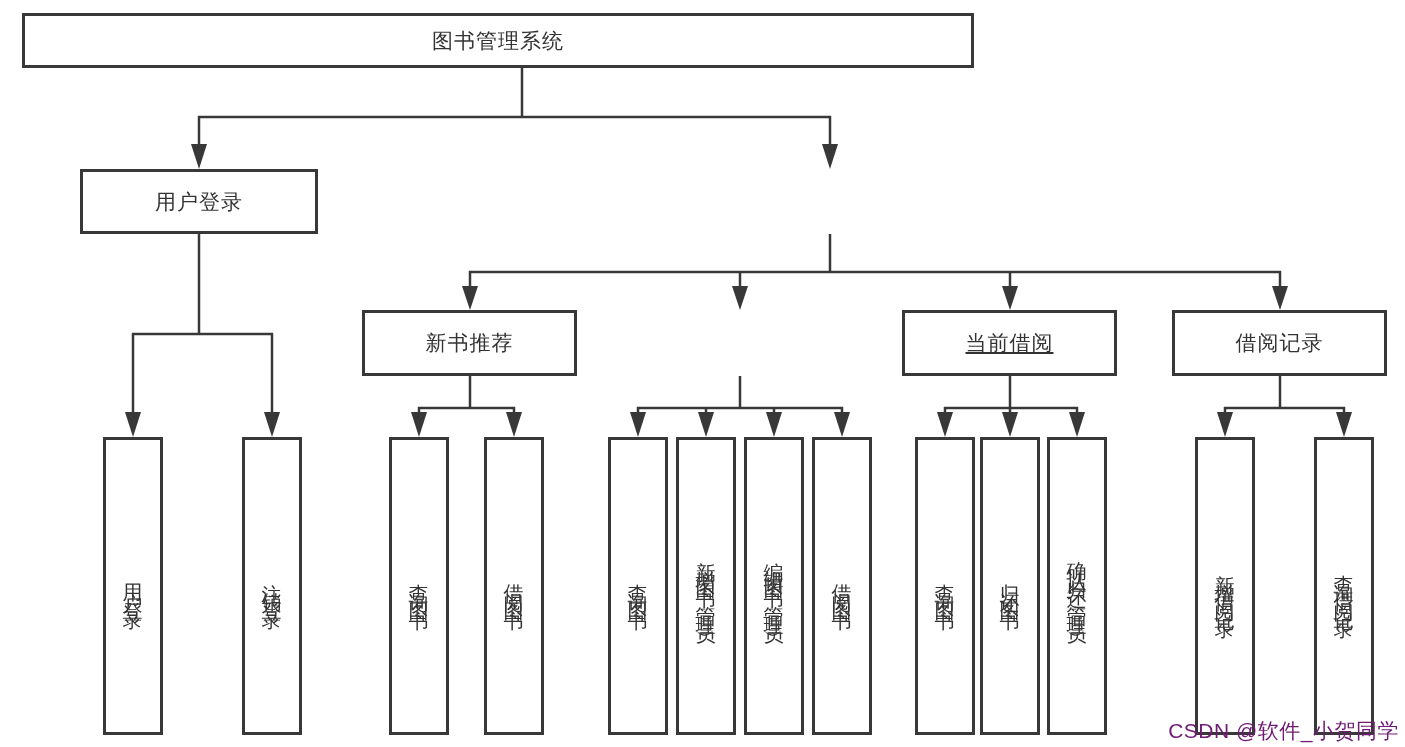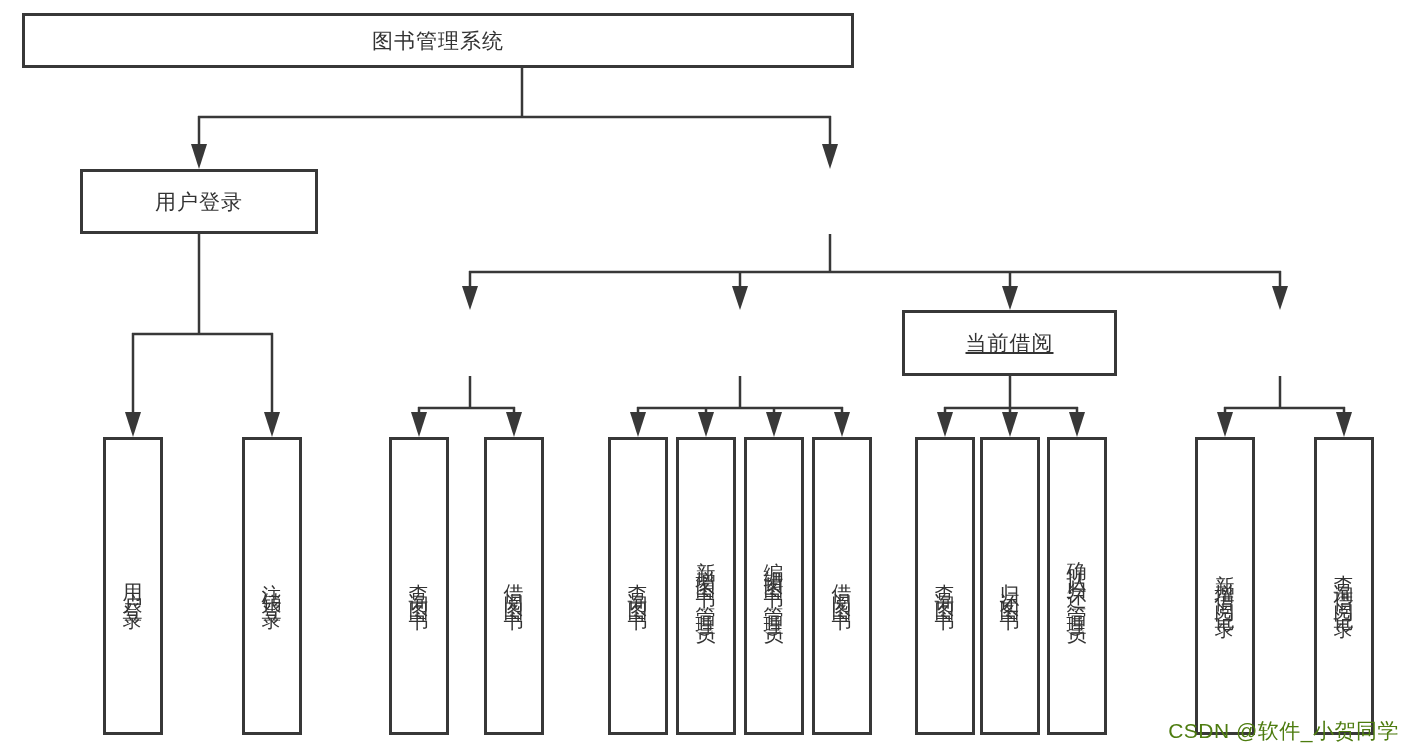--- a/index.html
+++ b/index.html
@@ -44,21 +44,21 @@
   }
   .leaf .vtext {
     writing-mode: vertical-rl;
     text-orientation: mixed;
     font-size: 20px;
     line-height: 1;
     letter-spacing: 9px;
     color: #333333;
   }
   
-  #root-box   { left: 22px;  top: 13px;  width: 832px; height: 55px; font-size: 21px; }
+  #root-box   { left: 22px;  top: 13px;  width: 952px; height: 55px; font-size: 21px; }
   
   #user-login-box  { left: 80px;  top: 169px; width: 238px; height: 65px; }
   #book-mgmt-box   { left: 712px; top: 169px; width: 236px; height: 65px; }
   
   .l3 { top: 310px; height: 66px; width: 215px; }
   #new-book-box       { left: 362px;  }
   #book-borrow-box    { left: 632px;  }
   #current-borrow-box { left: 902px; text-decoration: underline;  }
   #borrow-record-box  { left: 1172px; }
   
@@ -73,21 +73,21 @@
   #leaf-d1 { left: 915px;  }
   #leaf-d2 { left: 980px;  }
   #leaf-d3 { left: 1047px; }
   #leaf-e1 { left: 1195px; }
   #leaf-e2 { left: 1314px; }
   #watermark {
     position: absolute;
     right: 6px;
     bottom: 2px;
     font-size: 21px;
-    color: #4d7c0f;
+    color: #701a75;
     letter-spacing: 0.5px;
     z-index: 20;
     white-space: nowrap;
   }
 </style>
 </head>
 <body>
 
 <div id="canvas">
 
@@ -165,23 +165,29 @@
   </svg>
 
   <div class="box hbox" id="root-box">
     <span>图书管理系统</span>
   </div>
 
   <div class="box hbox" id="user-login-box">
     <span>用户登录</span>
   </div>
 
+  <div class="box hbox l3" id="new-book-box">
+    <span>新书推荐</span>
+  </div>
   <div class="box hbox l3" id="current-borrow-box">
     <span>当前借阅</span>
   </div>
+  <div class="box hbox l3" id="borrow-record-box">
+    <span>借阅记录</span>
+  </div>
 
   <div class="box leaf" id="leaf-a1">
     <span class="vtext">用户登录</span>
   </div>
   <div class="box leaf" id="leaf-a2">
     <span class="vtext">注销登录</span>
   </div>
 
   <div class="box leaf" id="leaf-b1">
     <span class="vtext">查询图书</span>

